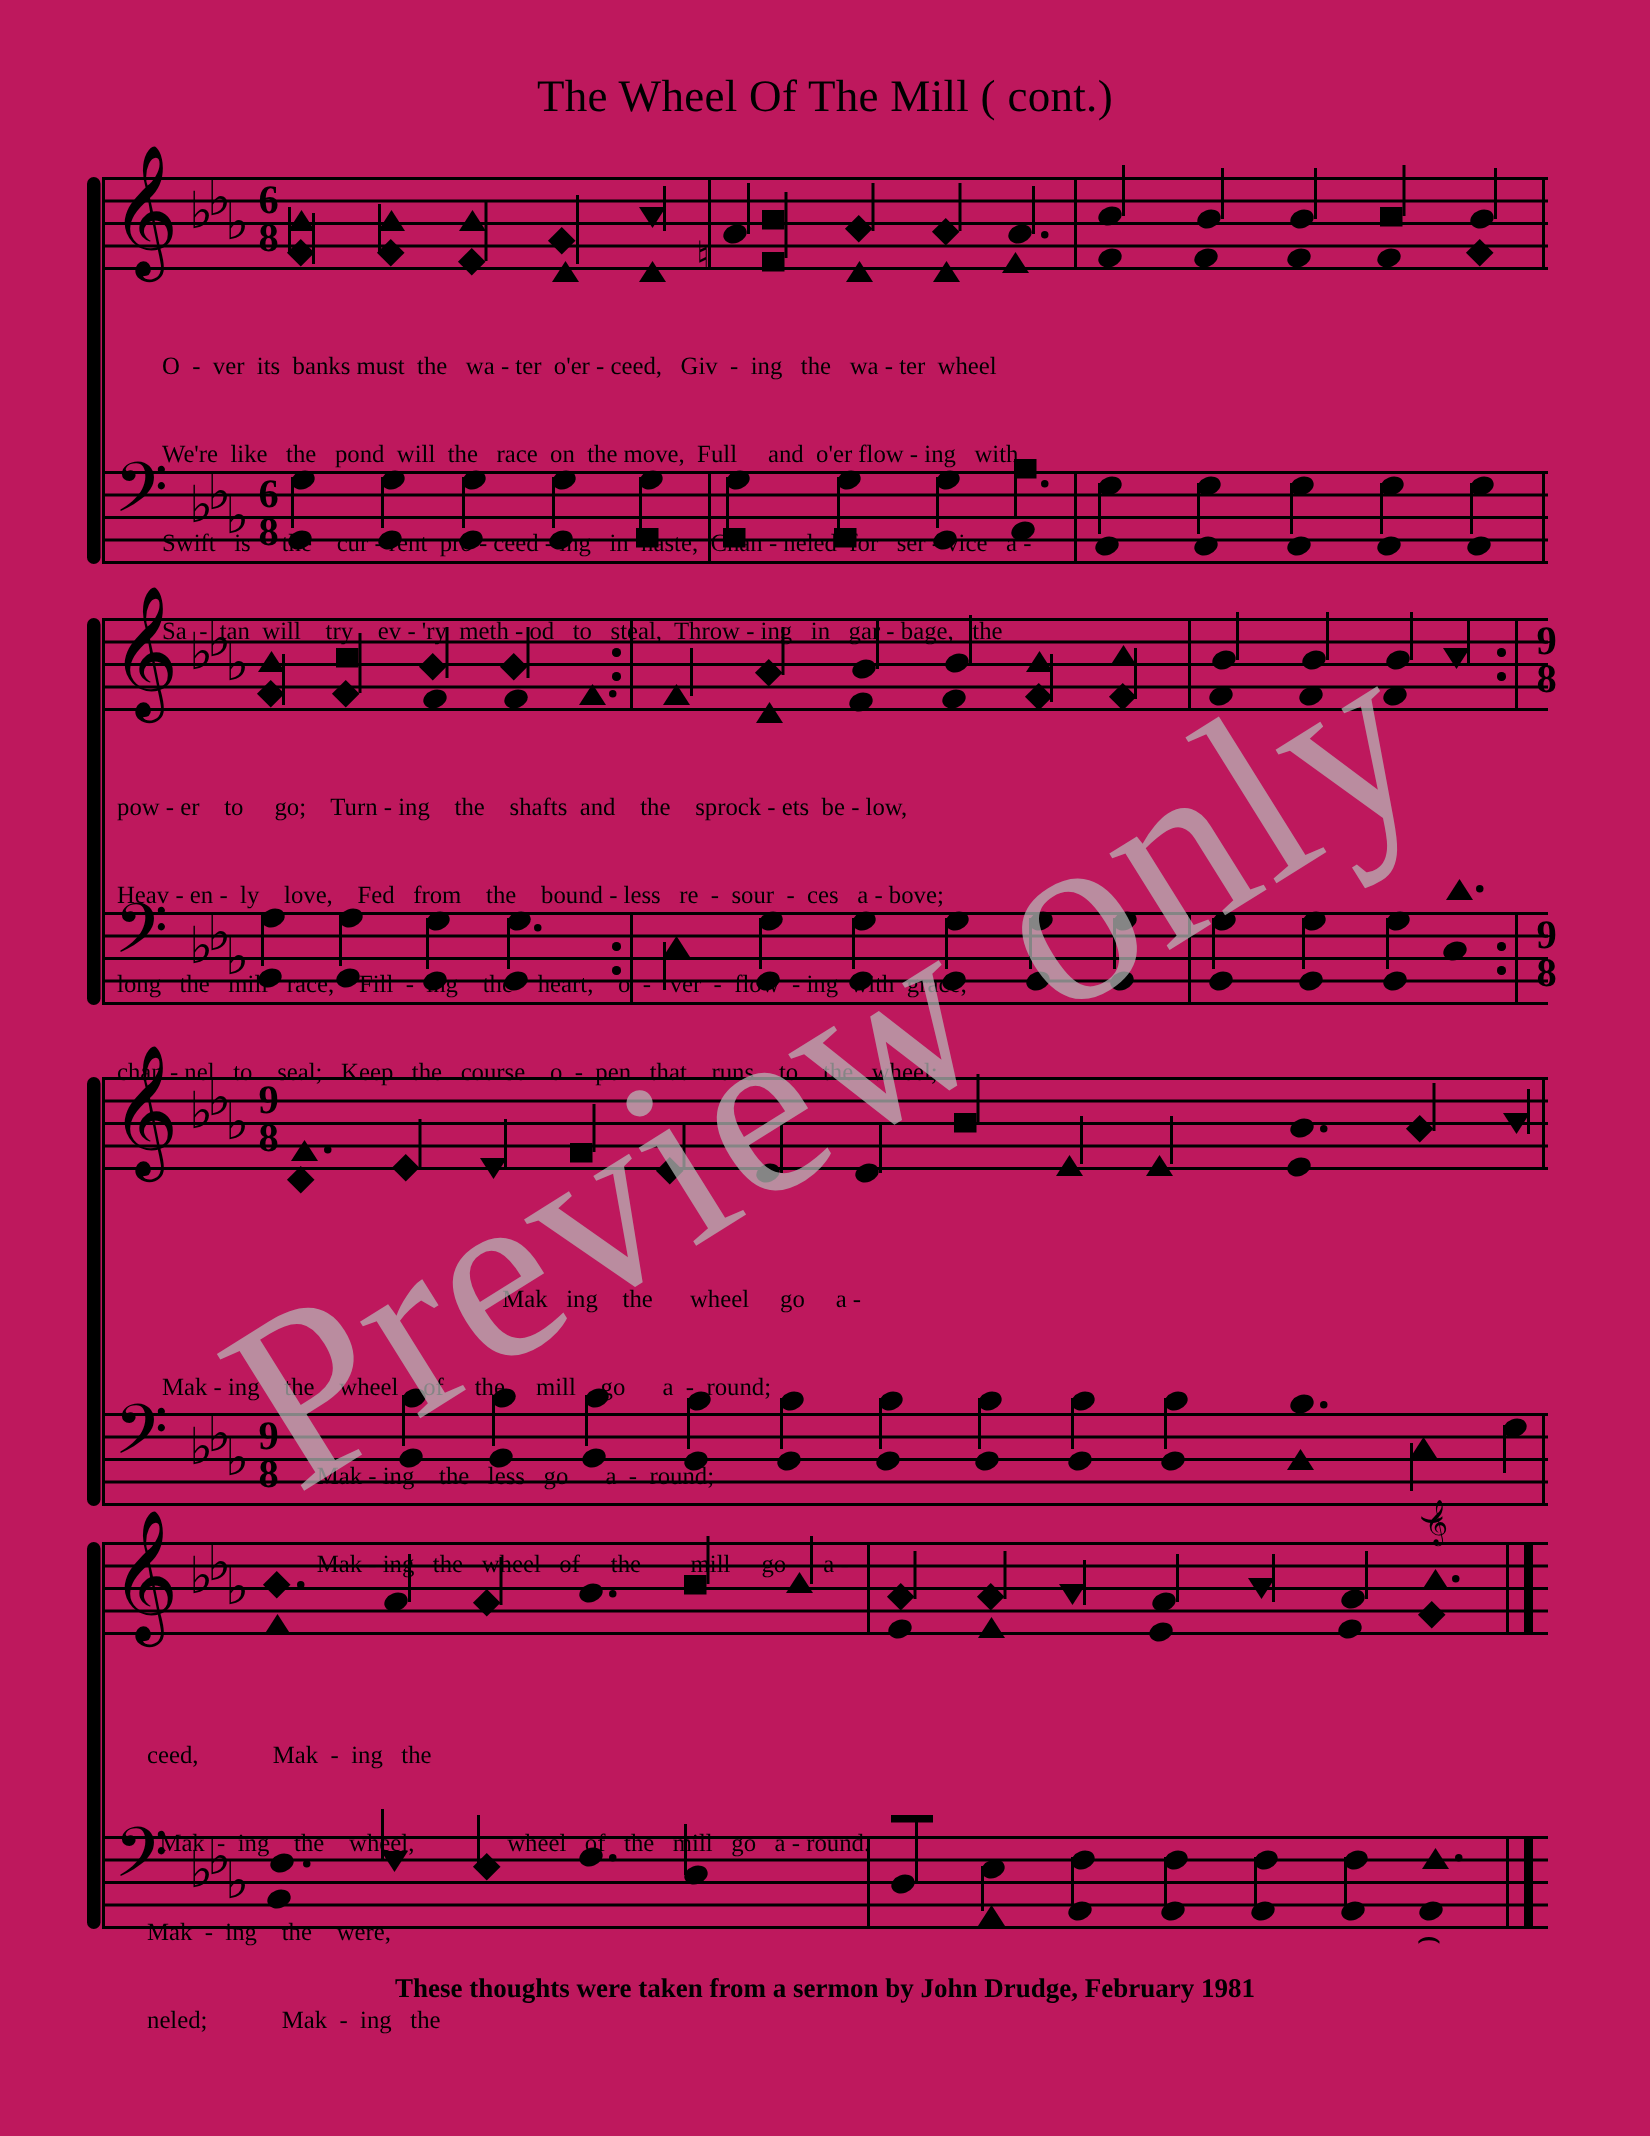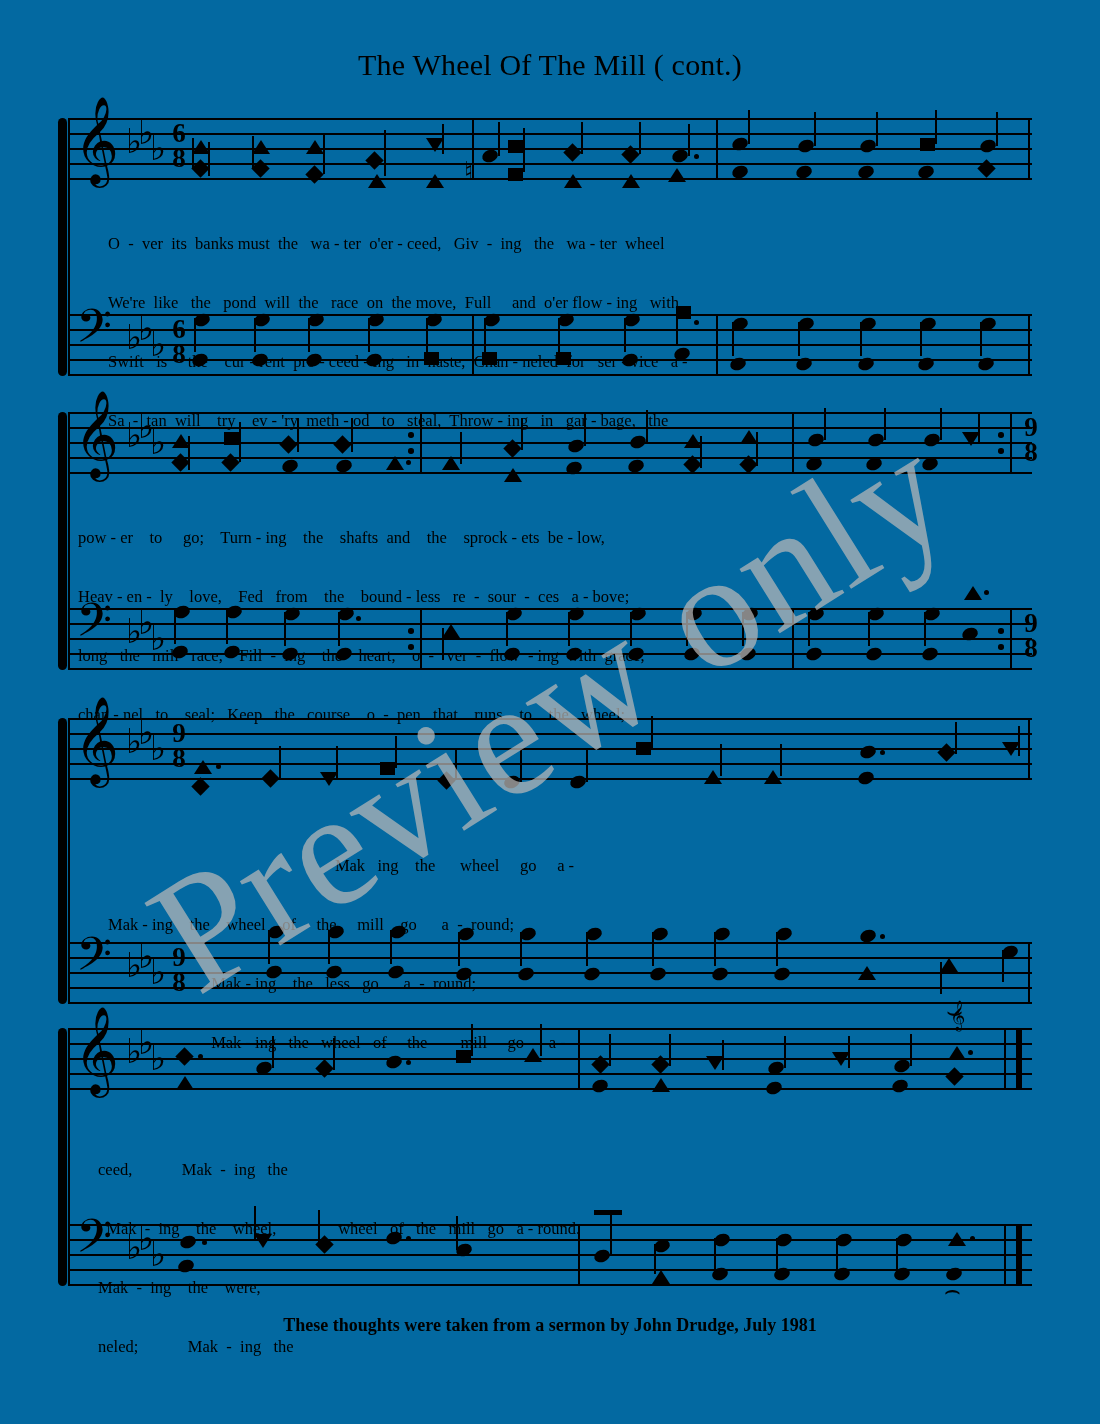--- a/index.html
+++ b/index.html
@@ -4,21 +4,21 @@
 <style>
   html, body {
     margin: 0;
     padding: 0;
     background: #ffffff;
   }
   .page {
     position: relative;
     width: 1100px;
     height: 1424px;
-    background: #0369a1;
+    background: #be185d;
     font-family: "Liberation Serif", serif;
     overflow: hidden;
   }
   .title {
     position: absolute;
     top: 48px;
     left: 0;
     width: 1100px;
     text-align: center;
     font-size: 30px;
@@ -857,16 +857,16 @@
       <div class="fermata" style="left:876px; top:58px; transform:rotate(180deg);">⌣</div>
 
       <div class="finalbar-thin" style="left:936px; top:0; height:62px;"></div>
       <div class="finalbar-thick" style="left:948px; top:0; height:62px;"></div>
     </div>
 
     <div class="leftbar" style="top:0; height:258px;"></div>
     <div class="brace" style="top:0; height:258px;"></div>
   </div>
 
-  <div class="footer">These thoughts were taken from a sermon by John Drudge,  July 1981</div>
+  <div class="footer">These thoughts were taken from a sermon by John Drudge,  February 1981</div>
 
   <div class="watermark">Preview only</div>
 </div>
 
 </body></html>

